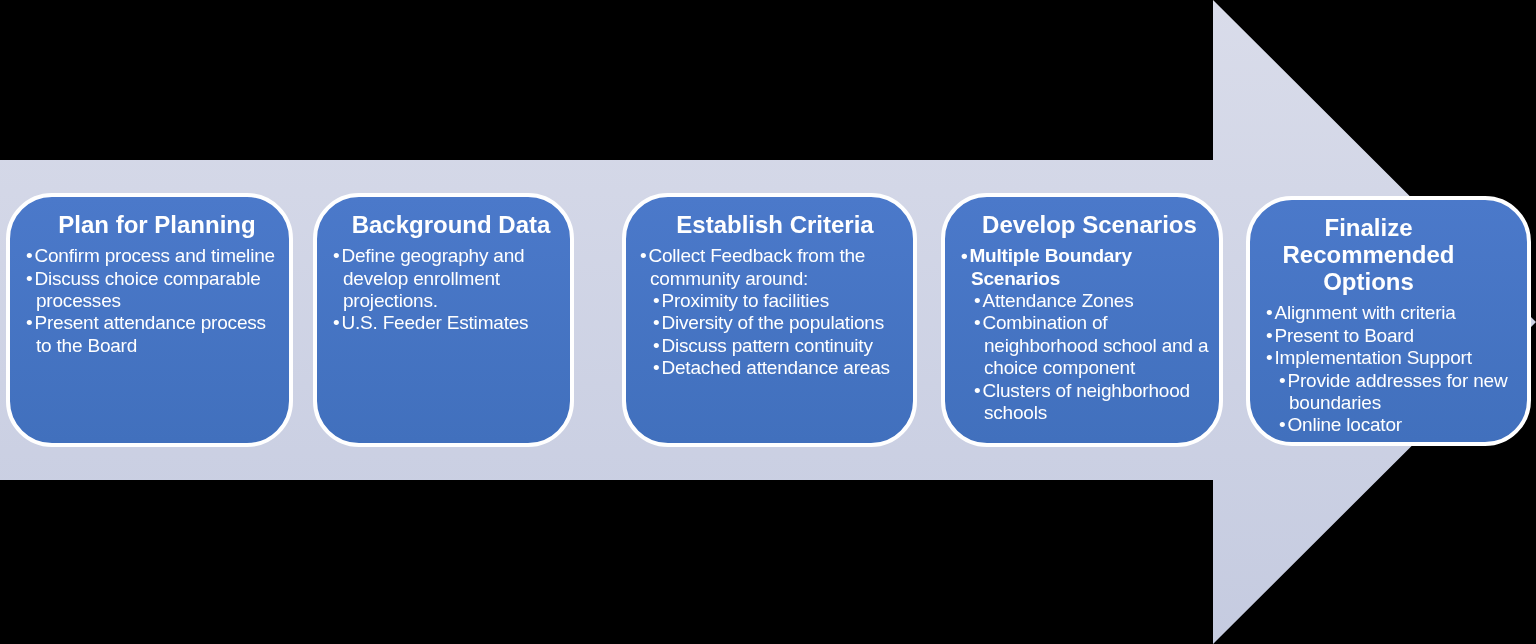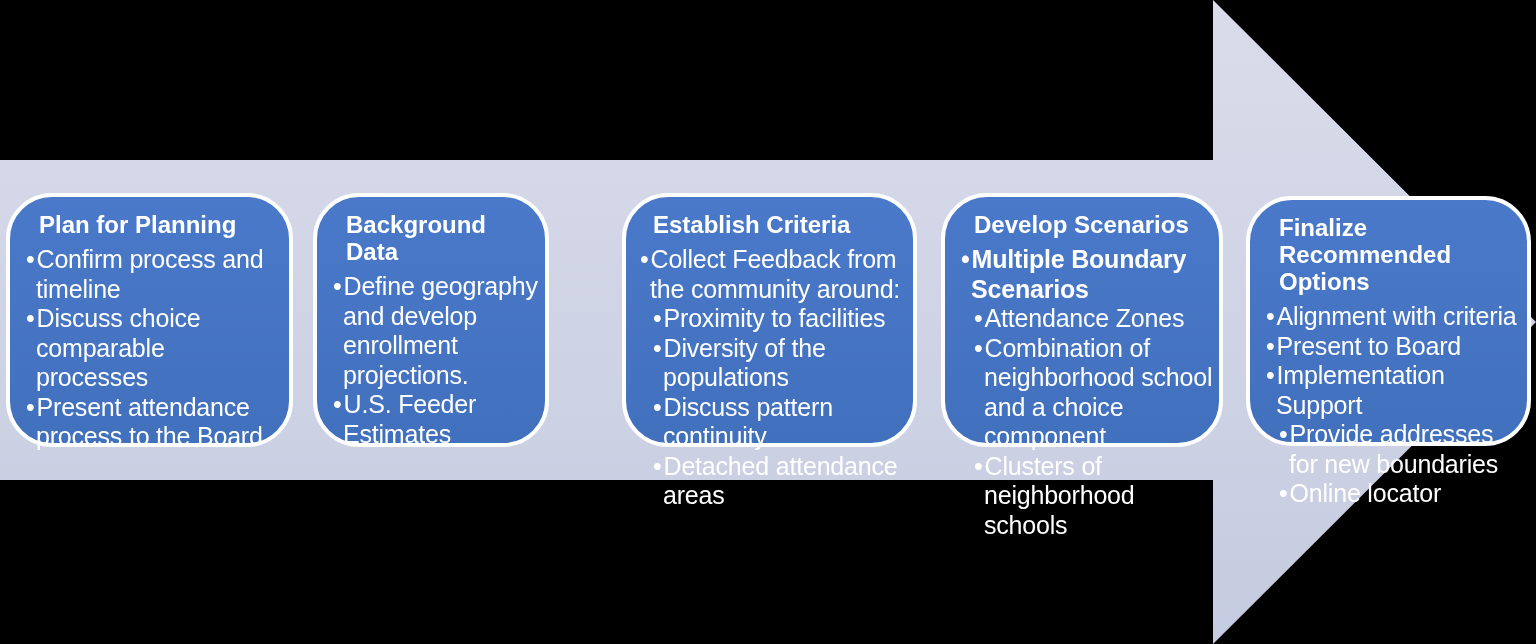--- a/index.html
+++ b/index.html
@@ -26,48 +26,49 @@
   .step {
     position: absolute;
     box-sizing: border-box;
     background: linear-gradient(180deg, #4b79ca 0%, #4170bd 100%);
     border: 4px solid #ffffff;
     border-radius: 46px;
     color: #ffffff;
     padding: 14px 6px 10px 16px;
   }
   .step h2 {
-    margin: 0 0 7px 13px;
+    margin: 0 0 7px 5px;
     font-size: 24px;
     line-height: 1.13;
     font-weight: 700;
     color: #ffffff;
+    text-align: center;
   }
   .step ul {
     list-style: none;
     margin: 0;
     padding: 0;
   }
   .step li {
-    font-size: 25px;
+    font-size: 19px;
     line-height: 1.18;
     letter-spacing: -0.2px;
     padding-left: 10px;
     text-indent: -10px;
     color: #ffffff;
   }
   .step li::before {
     content: "\2022";
     margin-right: 2px;
   }
   .step li.sub { margin-left: 13px; }
   .step li.bold { font-weight: 700; }
 
   .step-1 { left: 6px;    top: 193px; width: 287px; height: 254px; }
-  .step-2 { left: 313px;  top: 193px; width: 236px; height: 254px; }
+  .step-2 { left: 313px;  top: 193px; width: 261px; height: 254px; }
   .step-3 { left: 622px;  top: 193px; width: 295px; height: 254px; padding-left: 14px; padding-right: 8px; }
   .step-4 { left: 941px;  top: 193px; width: 282px; height: 254px; }
   .step-5 { left: 1246px; top: 196px; width: 285px; height: 250px; }
   .step-5 h2 { max-width: 195px; }
 </style>
 </head>
 <body>
 
 <div class="stage">
 

